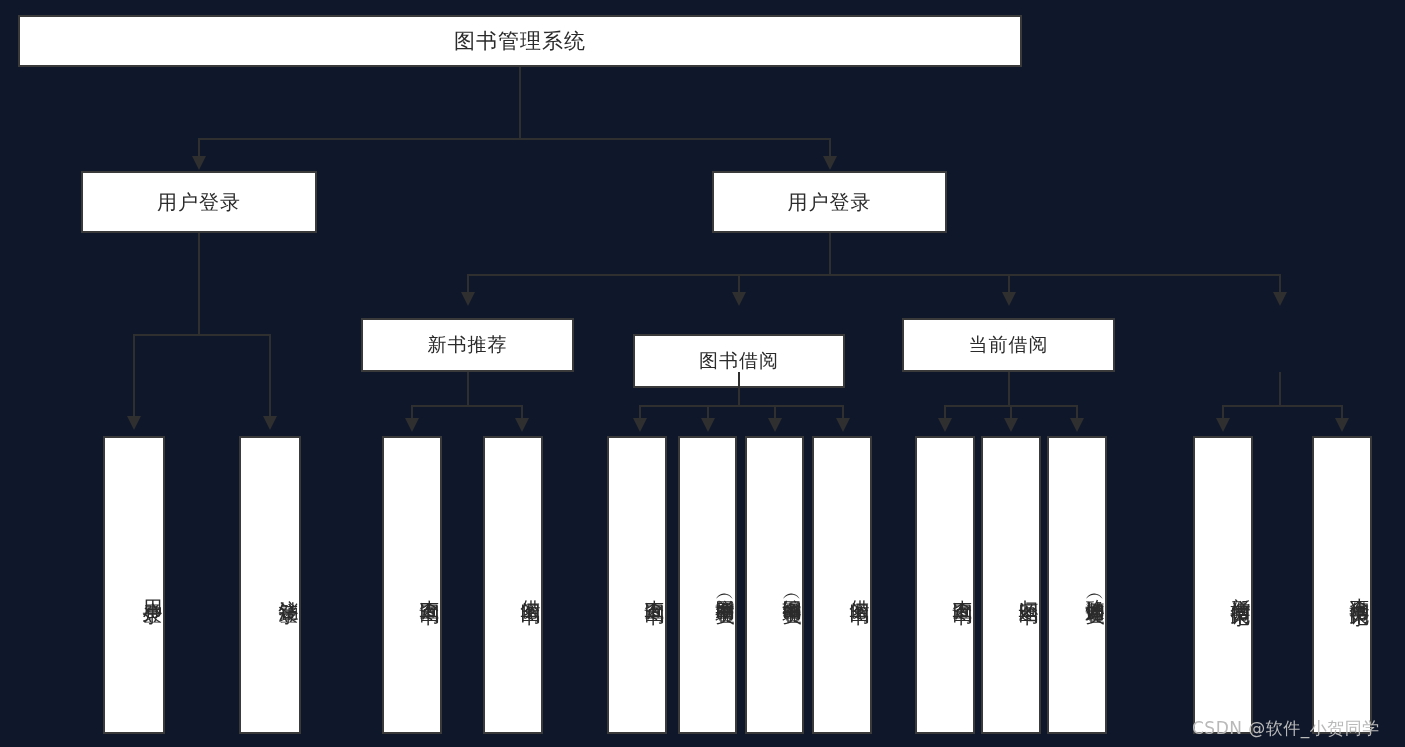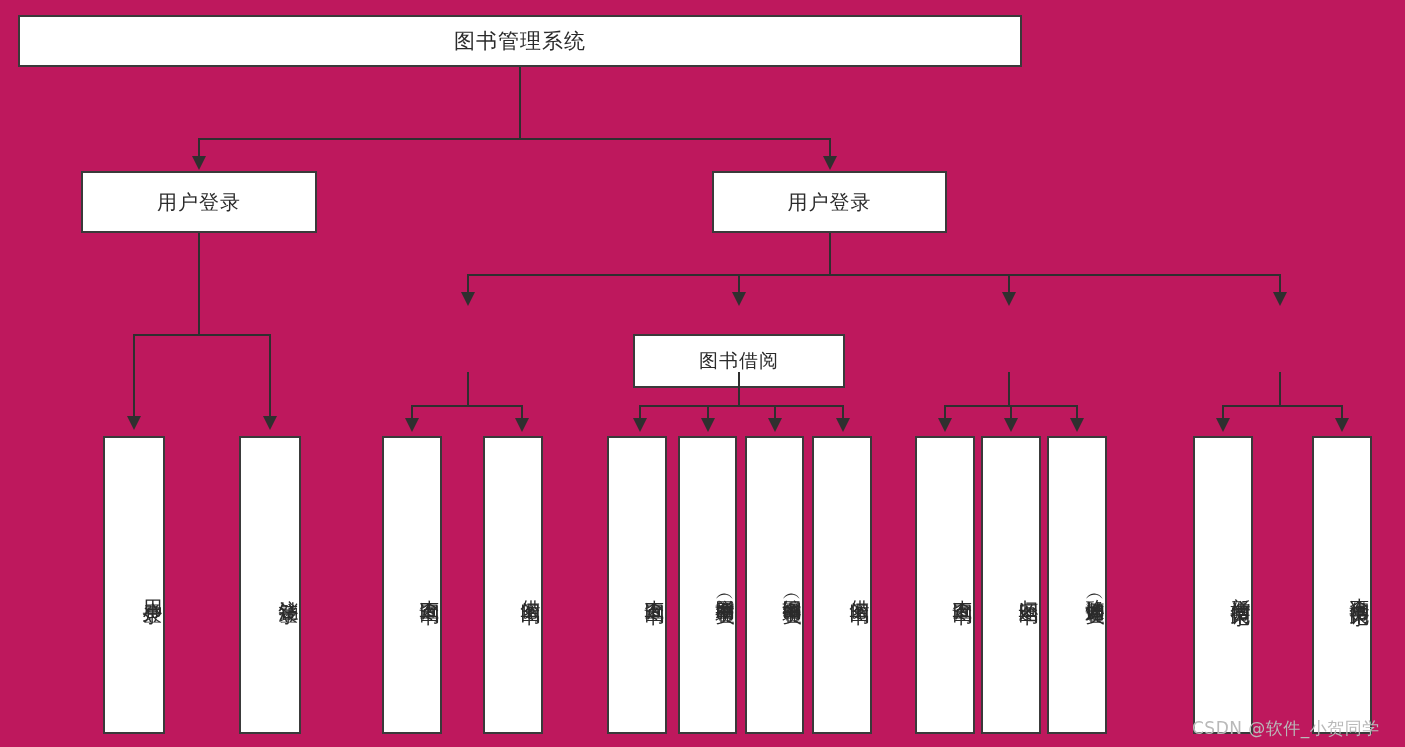--- a/index.html
+++ b/index.html
@@ -5,21 +5,21 @@
   * { box-sizing: border-box; }
   html, body {
     margin: 0; padding: 0;
     background: #ffffff;
     font-family: "DejaVu Sans", "Liberation Sans", sans-serif;
   }
   #canvas {
     position: relative;
     width: 1405px;
     height: 747px;
-    background: #be185d;
+    background: #0f172a;
     overflow: hidden;
   }
 
   
   .node {
     position: absolute;
     background: #ffffff;
     border: 2px solid #3a3a3a;
     display: flex;
     align-items: center;
@@ -115,21 +115,23 @@
 
   <div class="vline" style="left:738px; top:274px; height:22px;"></div>
   <div class="arrow" style="left:732px; top:292px;"></div>
 
   <div class="vline" style="left:1008px; top:274px; height:22px;"></div>
   <div class="arrow" style="left:1002px; top:292px;"></div>
 
   <div class="vline" style="left:1279px; top:274px; height:22px;"></div>
   <div class="arrow" style="left:1273px; top:292px;"></div>
 
+  <div class="node lvl3" style="left:361px; top:318px; width:213px; height:54px;">新书推荐</div>
   <div class="node lvl3" style="left:633px; top:334px; width:212px; height:54px;">图书借阅</div>
+  <div class="node lvl3" style="left:902px; top:318px; width:213px; height:54px;">当前借阅</div>
 
   <div class="vline" style="left:467px; top:372px; height:34px;"></div>
   <div class="hline" style="left:411px; top:405px; width:112px; height:2px;"></div>
   <div class="vline" style="left:411px; top:405px; height:16px;"></div>
   <div class="arrow" style="left:405px; top:418px;"></div>
   <div class="vline" style="left:521px; top:405px; height:16px;"></div>
   <div class="arrow" style="left:515px; top:418px;"></div>
 
   <div class="vline" style="left:738px; top:372px; height:34px;"></div>
   <div class="hline" style="left:639px; top:405px; width:204px; height:2px;"></div>

